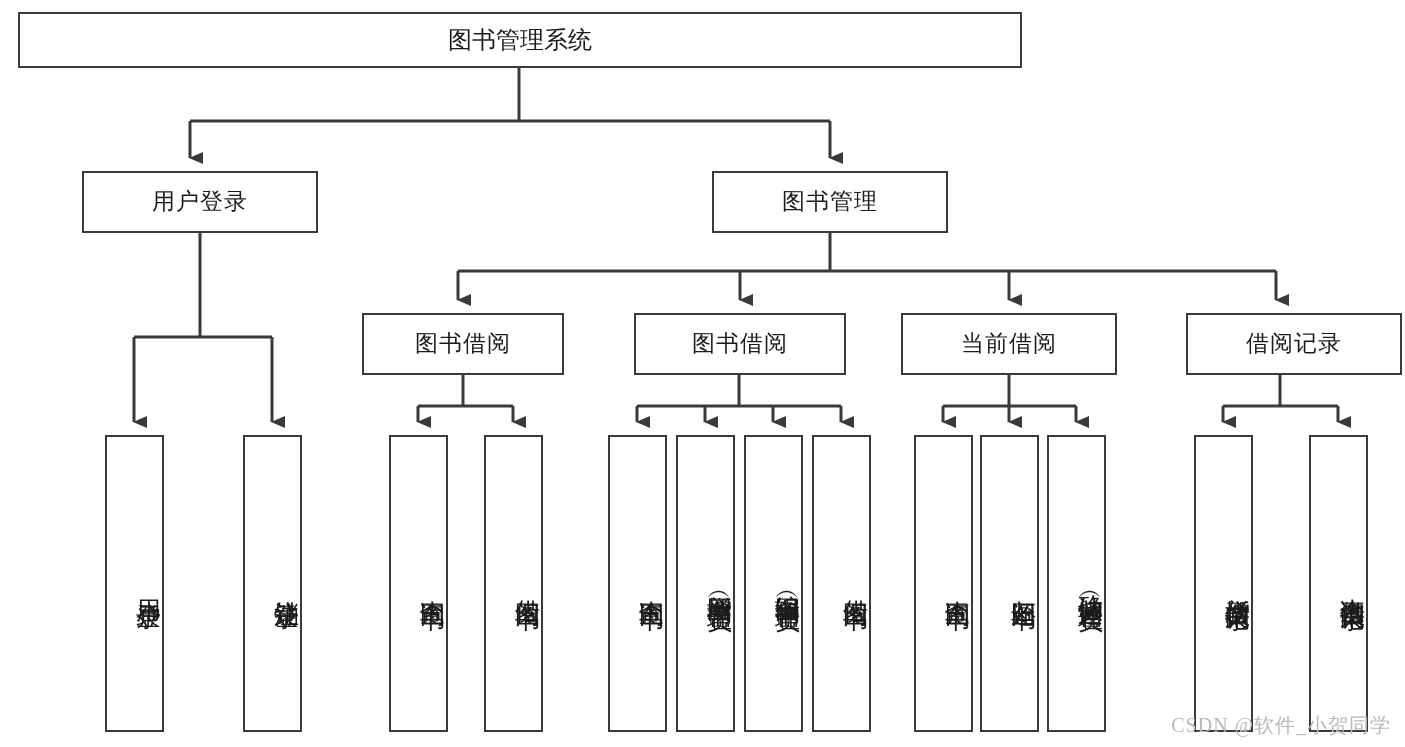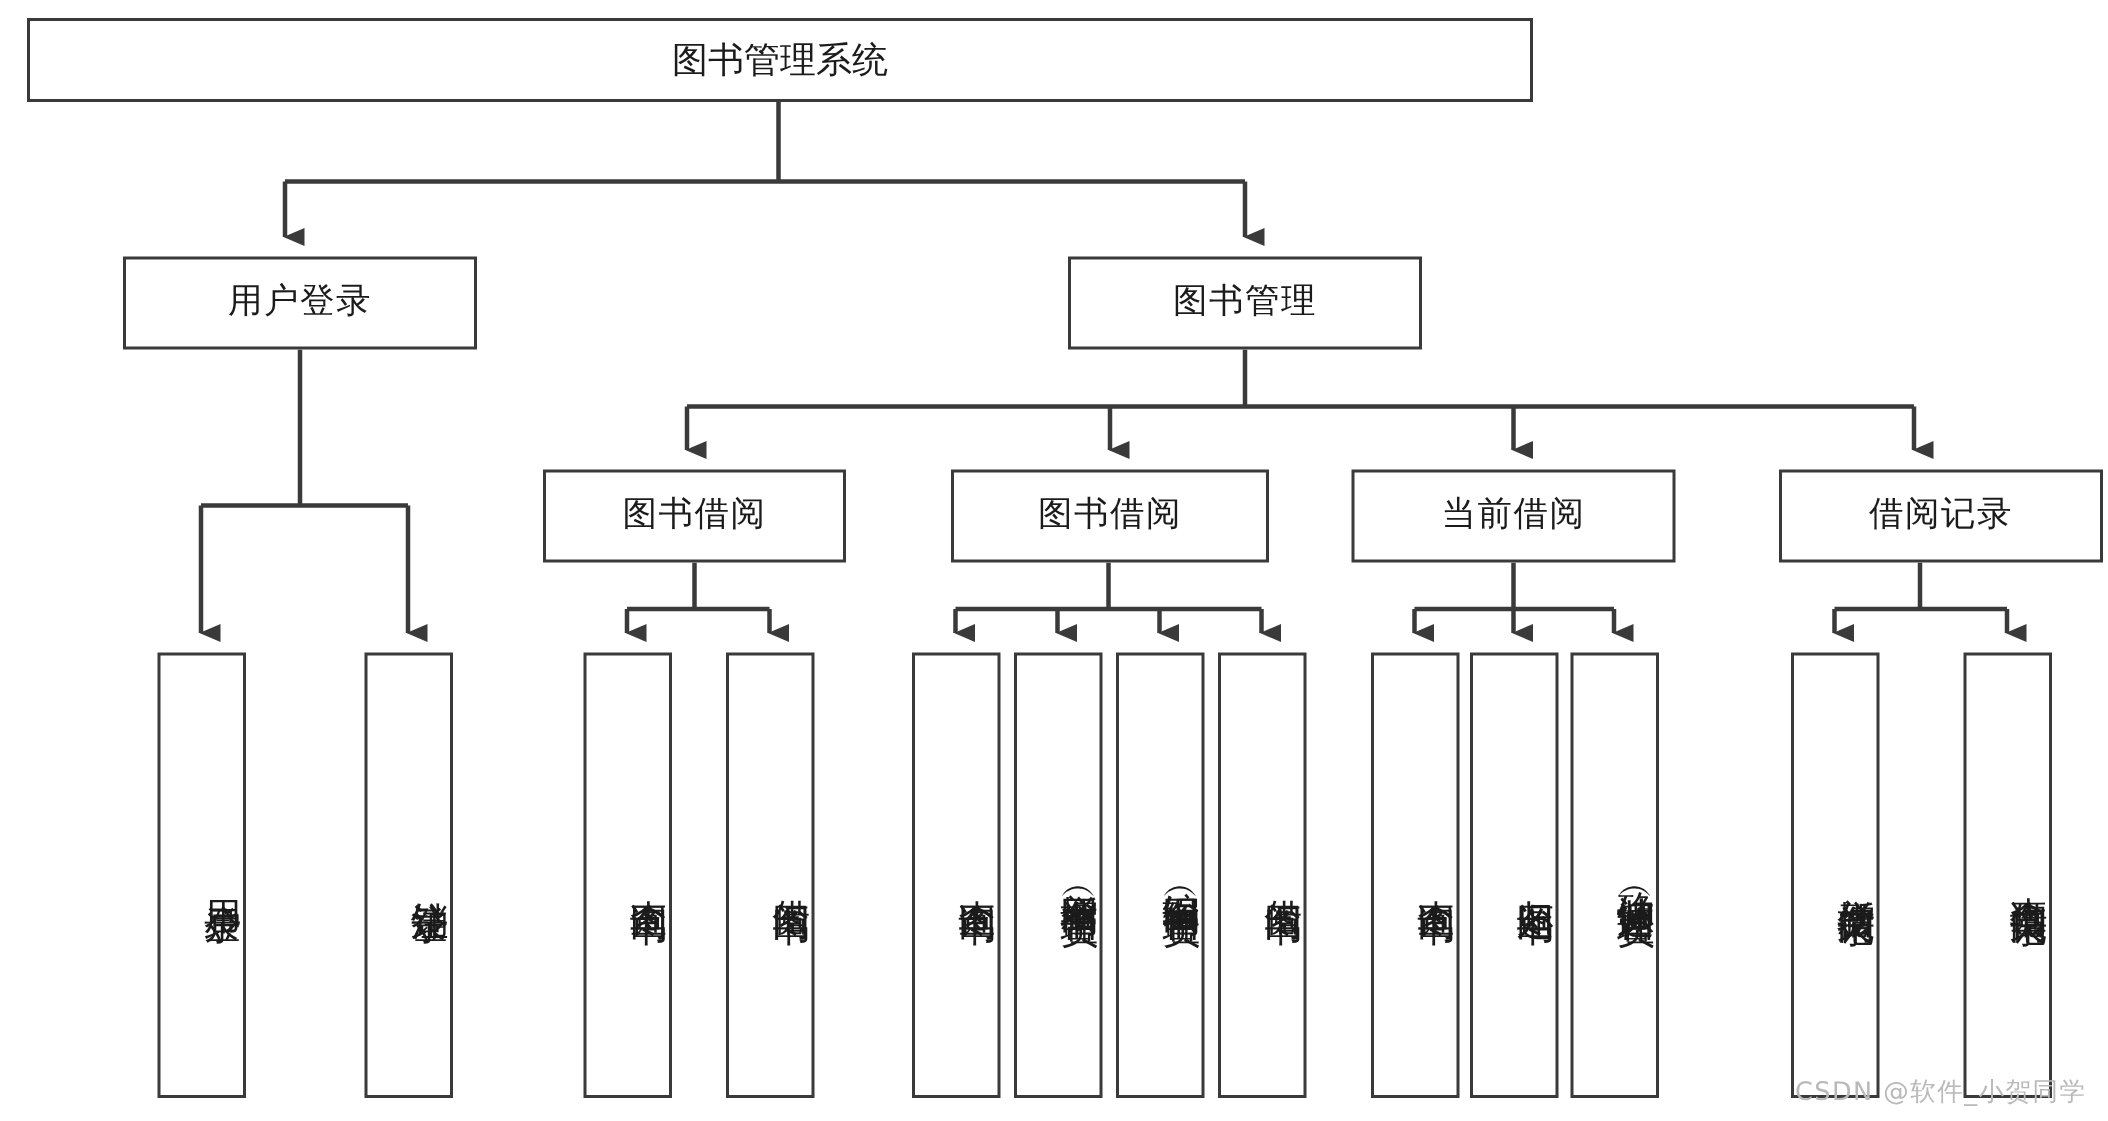--- a/index.html
+++ b/index.html
@@ -57,25 +57,26 @@
   }
   .node.vert .vlabel {
     writing-mode: vertical-rl;
     text-orientation: upright;
     display: block;
   }
   .watermark {
     position: absolute;
     right: 14px;
     bottom: 8px;
-    font-size: 17px;
+    font-size: 20px;
     color: #b9b9b9;
     letter-spacing: 1px;
     z-index: 5;
     white-space: nowrap;
+    font-family: Liberation Serif, serif;
   }
 </style>
 </head>
 <body>
 
 <div id="canvas">
 
   <svg id="wires" viewBox="0 0 1405 747" xmlns="http://www.w3.org/2000/svg">
     <defs>
       <marker id="arrow" viewBox="0 0 12 14" refX="6" refY="13" markerWidth="12" markerHeight="14" orient="auto-start-reverse" markerUnits="userSpaceOnUse">

